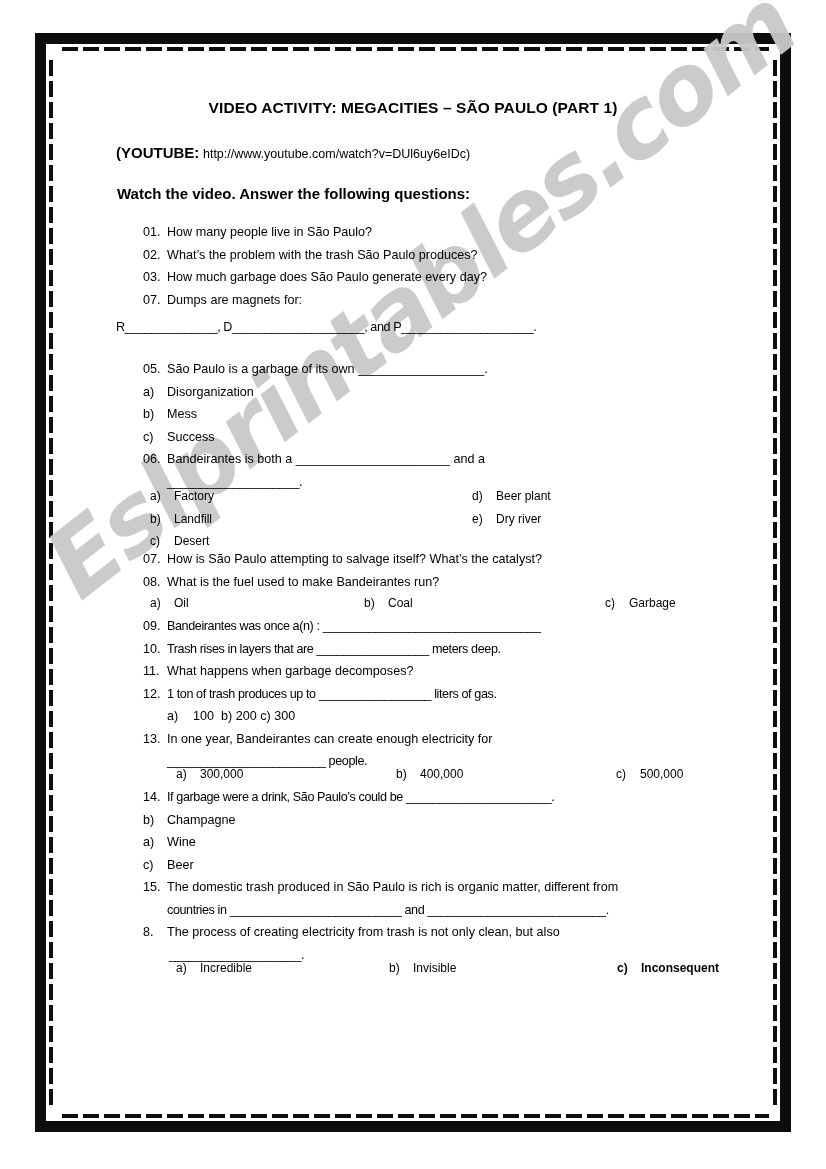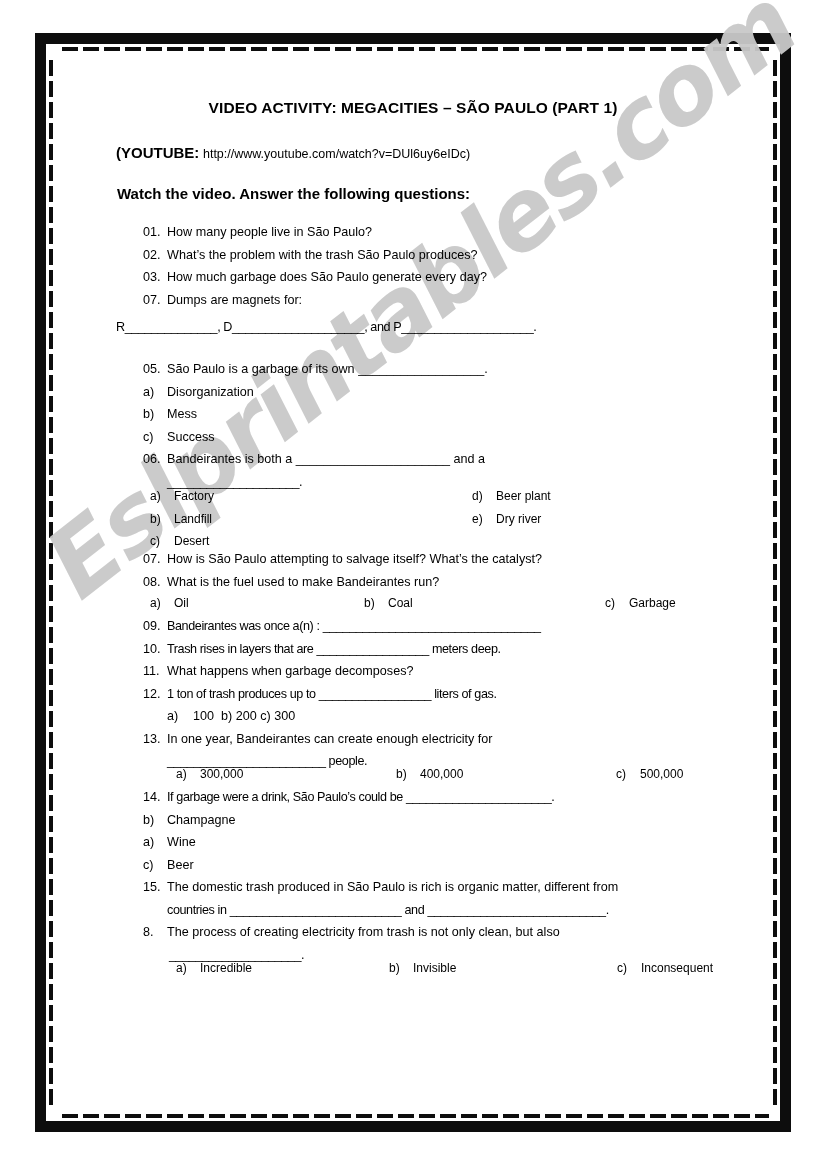--- a/index.html
+++ b/index.html
@@ -382,20 +382,20 @@
     </div>
 
     <div class="qlist" style="top:957px;">
       <div class="cols">
         <div class="col" style="left:26px;">
           <span class="marker">a)</span><span>Incredible</span>
         </div>
         <div class="col" style="left:239px;">
           <span class="marker">b)</span><span>Invisible</span>
         </div>
-        <div class="col" style="left:467px;">
+        <div class="col" style="left:467px;font-weight:bold;">
           <span class="marker">c)</span><span>Inconsequent</span>
         </div>
       </div>
     </div>
 
   </div>
 </div>
 
 </body></html>

